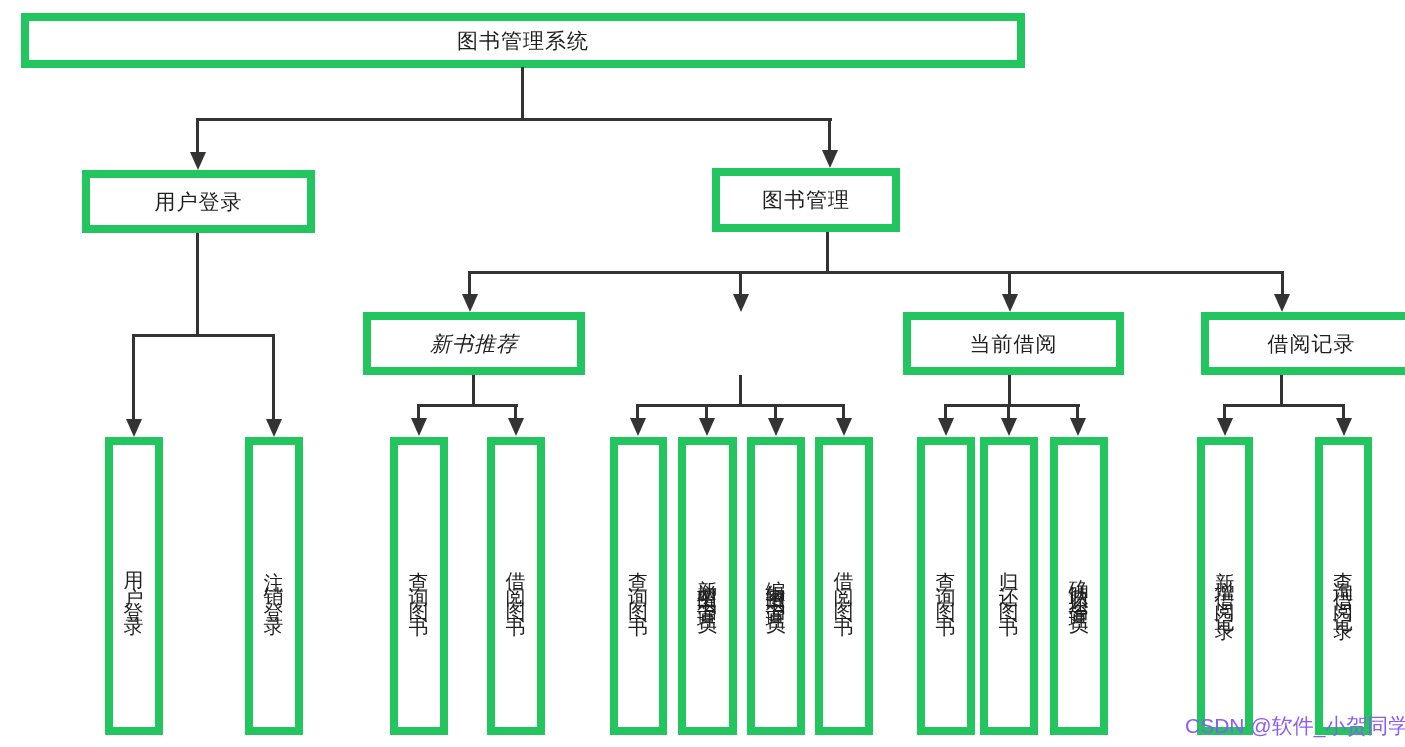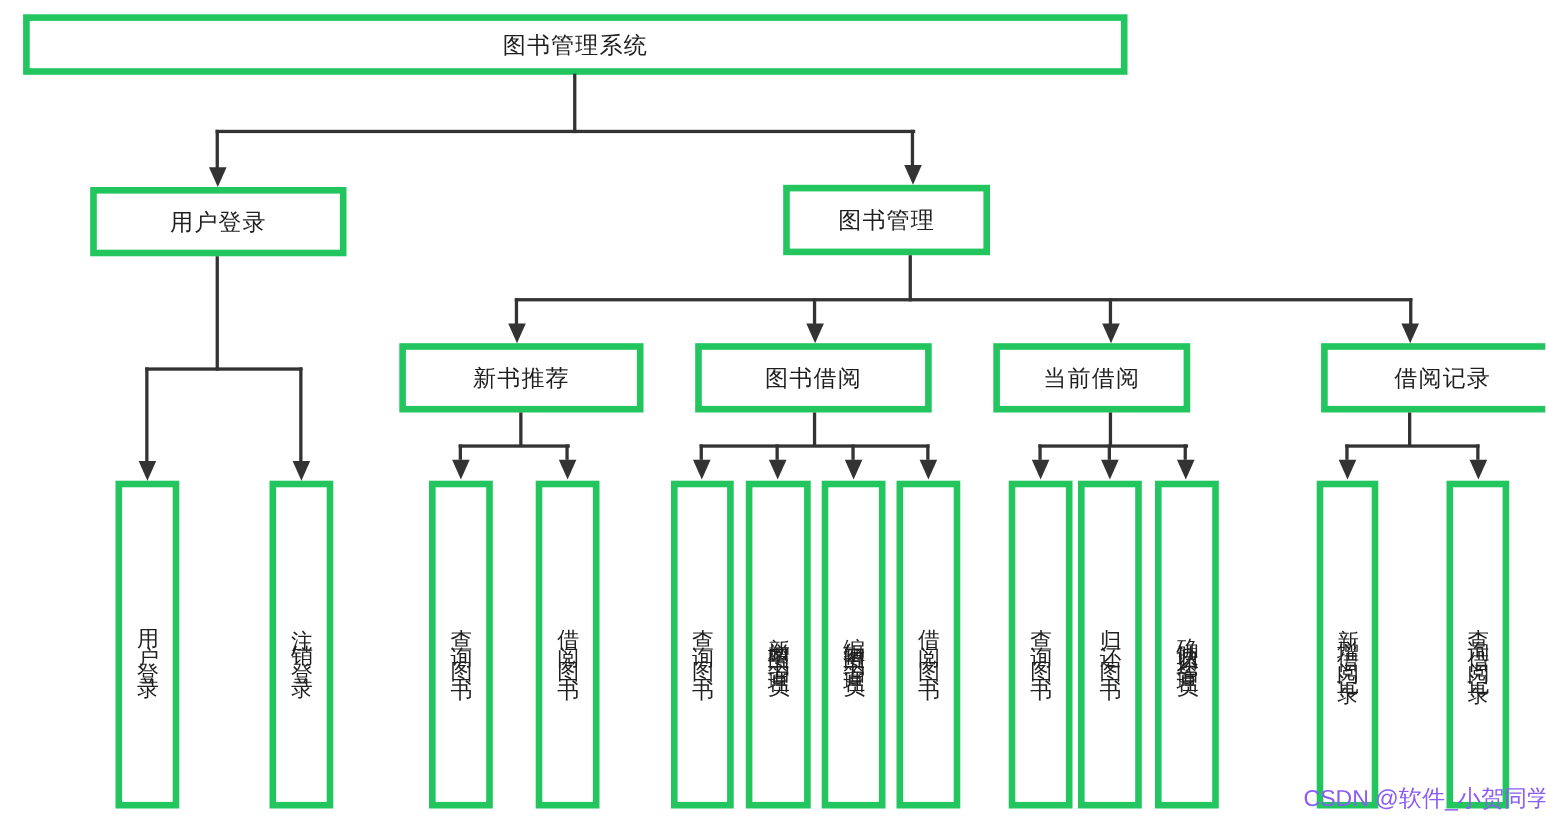--- a/index.html
+++ b/index.html
@@ -7,21 +7,21 @@
     position:relative;
     width:1405px;height:747px;
     background:#ffffff;
     font-family:"Liberation Sans","DejaVu Sans",sans-serif;
     overflow:hidden;
   }
   .node{
     position:absolute;
     box-sizing:border-box;
     background:#ffffff;
-    border:6px solid #22c55e;
+    border:8px solid #22c55e;
     display:flex;
     align-items:center;
     justify-content:center;
     color:#1f1f1f;
     text-align:center;
   }
   .h-node{font-size:21px;letter-spacing:1px;}
   .leaf{font-size:20px;}
   .vtext{
     writing-mode:vertical-rl;
@@ -57,29 +57,26 @@
   </div>
 
   <div class="node h-node" style="left:82px;top:170px;width:233px;height:63px;">
     <span>用户登录</span>
   </div>
 
   <div class="node h-node" style="left:712px;top:168px;width:188px;height:64px;">
     <span>图书管理</span>
   </div>
 
-  <div class="node h-node" style="left:363px;top:312px;width:222px;height:63px;">
+  <div class="node h-node" style="left:363px;top:312px;width:222px;height:63px;font-style:italic;">
     <span>新书推荐</span>
   </div>
 
-  <div class="node h-node" style="left:632px;top:312px;width:215px;height:63px;">
-    <span>图书借阅</span>
-  </div>
 
-  <div class="node h-node" style="left:903px;top:312px;width:179px;height:63px;">
+  <div class="node h-node" style="left:903px;top:312px;width:221px;height:63px;">
     <span>当前借阅</span>
   </div>
 
   <div class="node h-node" style="left:1172px;top:312px;width:221px;height:63px;margin-left:29px;">
     <span>借阅记录</span>
   </div>
 
   <div class="node leaf" style="left:105px;top:437px;width:58px;height:298px;">
     <span class="vtext" style="letter-spacing: 15px;">用户登录</span>
   </div>

